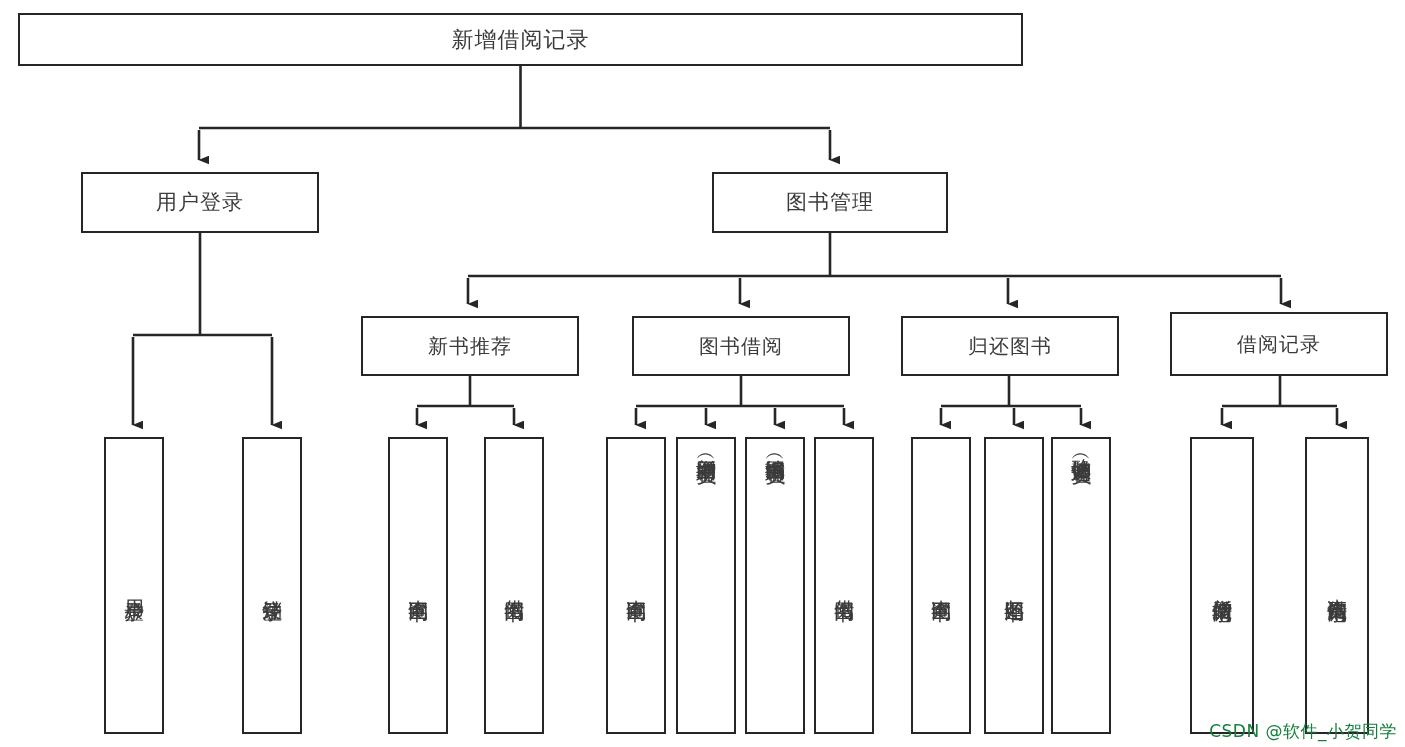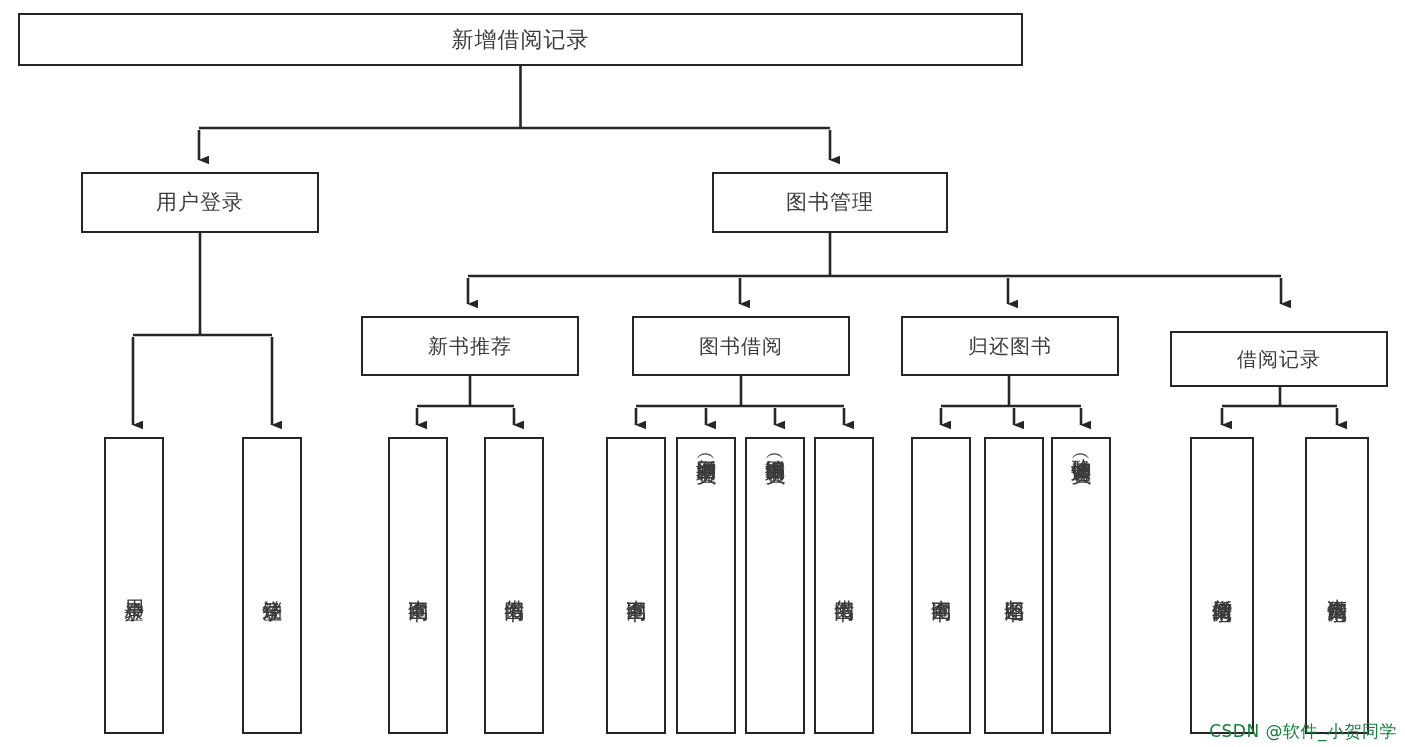--- a/index.html
+++ b/index.html
@@ -150,21 +150,21 @@
 
   <div class="node-box lvl3" style="left:632px; top:316px; width:218px; height:60px;">
     <span class="node-label-h">图书借阅</span>
   </div>
   <div class="node-box lvl3" style="left:361px; top:316px; width:218px; height:60px;">
     <span class="node-label-h">新书推荐</span>
   </div>
   <div class="node-box lvl3" style="left:901px; top:316px; width:218px; height:60px;">
     <span class="node-label-h">归还图书</span>
   </div>
-  <div class="node-box lvl3" style="left:1170px; top:331px; width:218px; height:56px;text-align:right;">
+  <div class="node-box lvl3" style="left:1170px; top:312px; width:218px; height:64px;text-align:right;">
     <span class="node-label-h">借阅记录</span>
   </div>
 
   <div class="node-box leaf leaf-center" style="left:104px; top:437px; width:60px; height:297px;">
     <span class="node-label-v">用户登录</span>
   </div>
   <div class="node-box leaf leaf-center" style="left:242px; top:437px; width:60px; height:297px;">
     <span class="node-label-v">注销登录</span>
   </div>
   <div class="node-box leaf leaf-center" style="left:388px; top:437px; width:60px; height:297px;">

